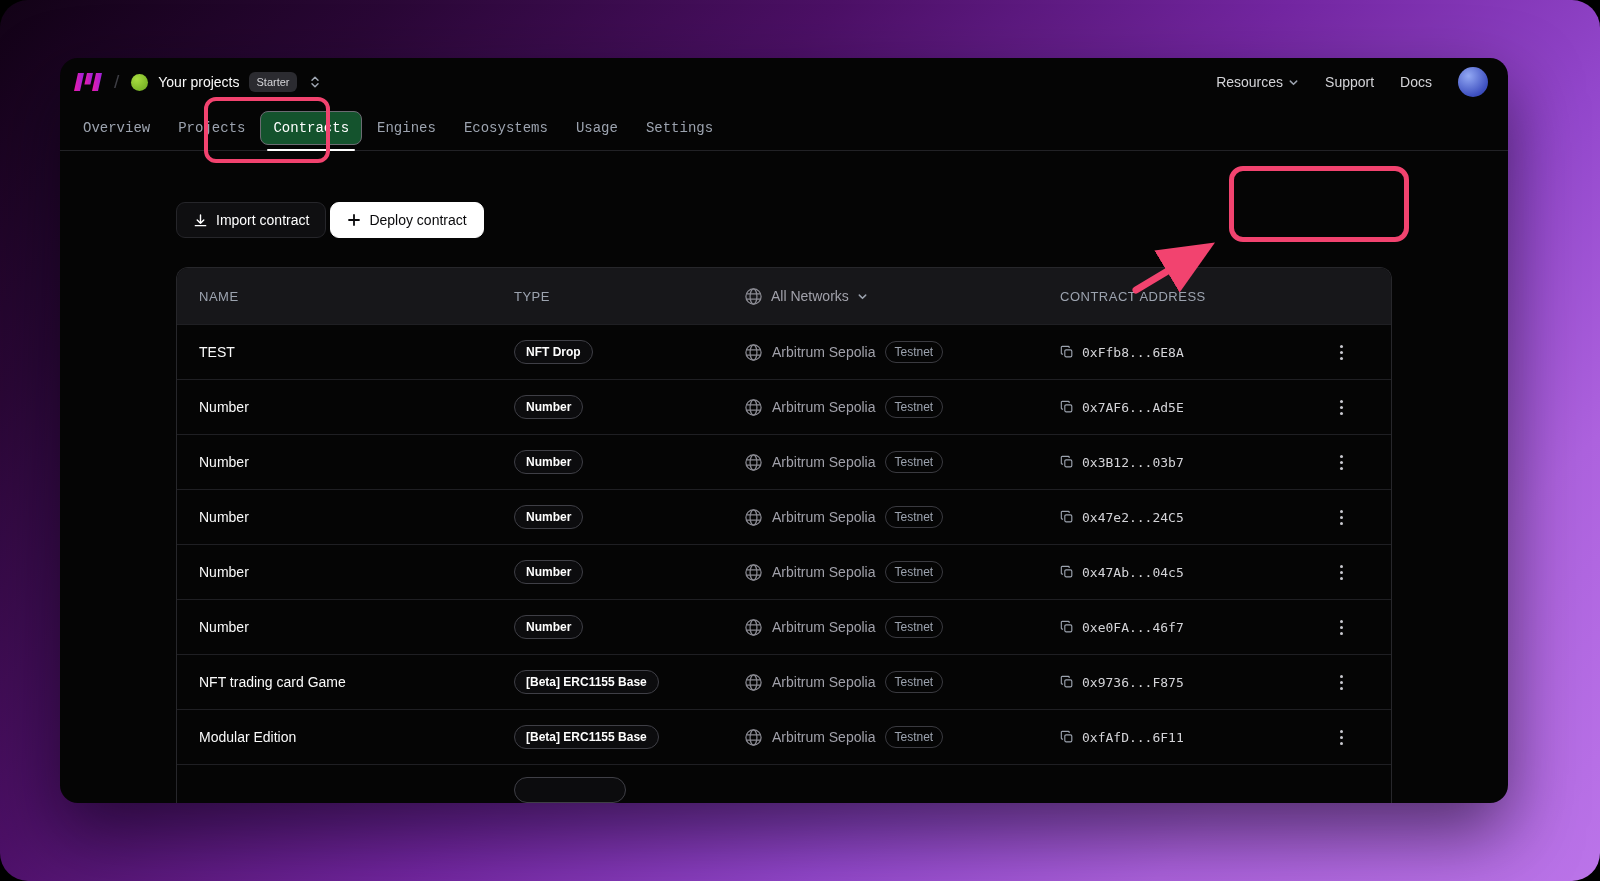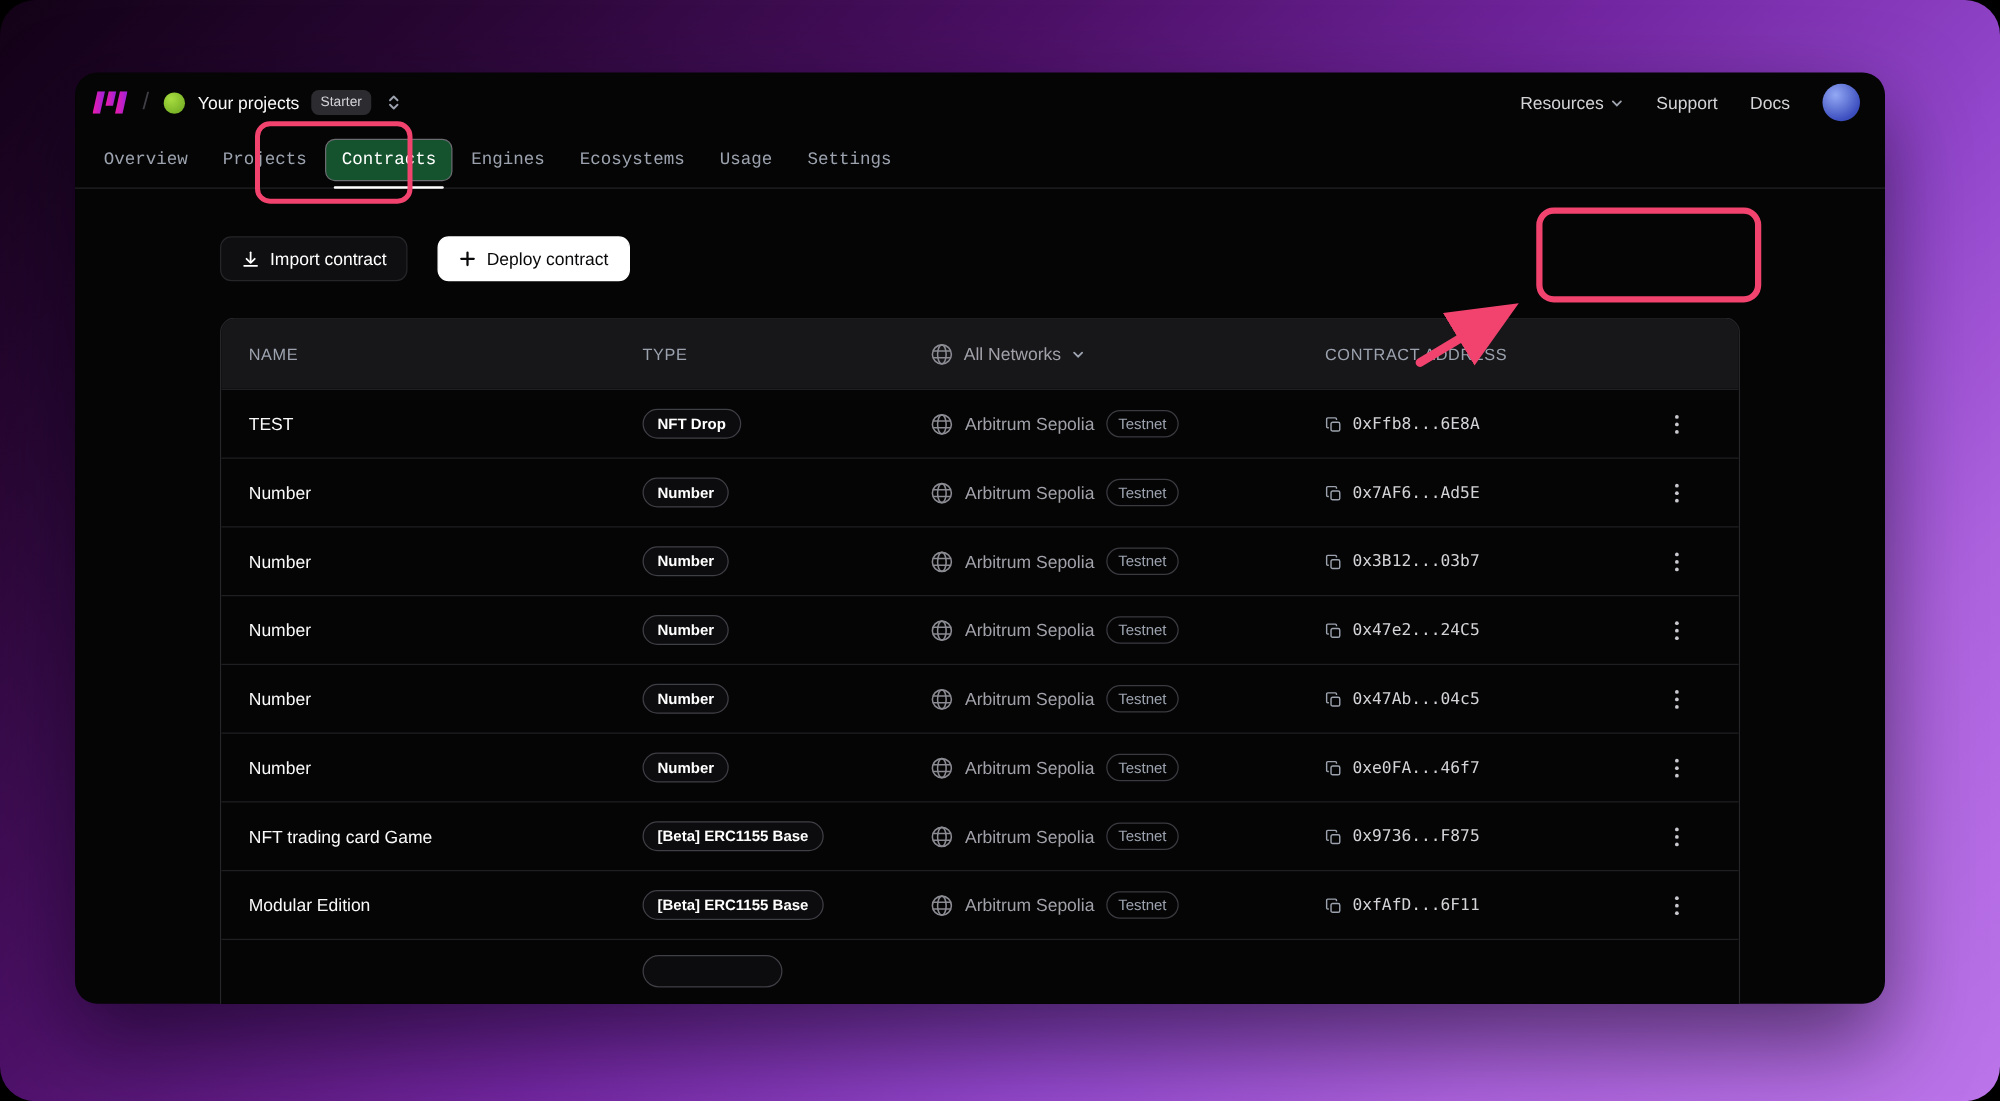--- a/index.html
+++ b/index.html
@@ -35,21 +35,21 @@
     border:1px solid transparent; cursor:pointer; font-family:Liberation Mono, monospace; white-space:nowrap; }
   .tab.active { color:#fff; border-color:#6b6b72; background:#14532d; }
   .tab.active::after { content:""; position:absolute; left:6px; right:6px; bottom:-7px; height:2px; background:#fff; border-radius:2px; }
 
   
   main { padding-top:34px; }
   .container { width:1216px; margin:0 auto; }
   .page-head { display:flex; justify-content:space-between; align-items:flex-start; }
   h1 { font-size:30px; line-height:36px; font-weight:700; color:#fff; letter-spacing:-.3px; }
   .subtitle { margin-top:10px; font-size:14px; line-height:17px; color:#9ca3af; }
-  .actions { display:flex; gap:24px; margin-top:4px; }
+  .actions { display:flex; gap:4px; margin-top:17px; }
   .btn { height:36px; display:flex; align-items:center; gap:8px; padding:0 16px;
     border-radius:9px; font-size:14px; font-weight:500; font-family:inherit; cursor:pointer; white-space:nowrap; }
   .btn-secondary { background:#0f0f11; border:1px solid #26262a; color:#fff; }
   .btn-primary { background:#fff; border:1px solid #fff; color:#09090b; }
 
   
   .table { margin-top:29px; border:1px solid #27272b; border-bottom:none;
     border-radius:12px 12px 0 0; overflow:hidden; background:#050505; }
   .thead, .trow { display:grid; grid-template-columns:315px 230px 316px 1fr 100px;
     align-items:center; padding-left:22px; }
@@ -57,21 +57,21 @@
   .th { font-size:13px; color:#9ca3af; font-weight:500; letter-spacing:.5px; }
   .network-filter { display:flex; align-items:center; gap:8px; background:none; border:none;
     color:#a1a1aa; font-size:14px; font-family:inherit; cursor:pointer; }
   .trow { height:55px; border-top:1px solid #1f1f23; background:#050505; }
   .cell-name { color:#fafafa; font-size:14px; cursor:pointer; }
   .type-badge { display:inline-flex; align-items:center; border:1px solid #3f3f46;
     border-radius:14px; padding:4px 11px; font-size:12px; font-weight:700; color:#fff; background:#0c0c0e; }
   .cell-network { display:flex; align-items:center; gap:9px;text-align:center; }
   .network-name { color:#a1a1aa; font-size:14px; }
   .testnet-badge { border:1px solid #3a3a40; border-radius:13px; padding:3px 9px; font-size:12px; color:#9ca3af; }
-  .cell-address { display:flex; align-items:flex-end; gap:8px;
+  .cell-address { display:flex; align-items:flex-start; gap:8px;
     font-family:"DejaVu Sans Mono","Liberation Mono",monospace; font-size:13px; color:#d4d4d8; }
   .cell-menu { display:flex; justify-content:center; }
   .kebab { background:none; border:none; cursor:pointer; display:flex; flex-direction:column; gap:3px; align-items:center; padding:8px; }
   .kebab i { width:3px; height:3px; border-radius:50%; background:#c9c9cf; display:block; }
 
   .trow.partial :is(.cell-name,.cell-network,.cell-address,.cell-menu) { visibility:hidden; }
   .trow.partial .type-badge { width:112px; height:26px; padding:0; }
 
   
   .annot { position:absolute; border:4px solid #f2436f; border-radius:12px; pointer-events:none; z-index:10; }

